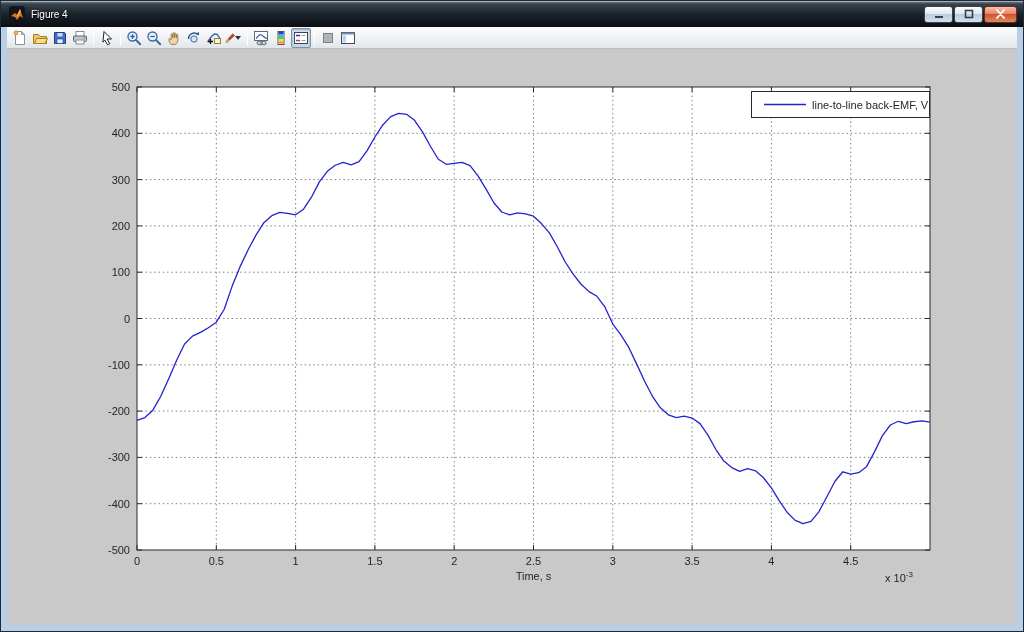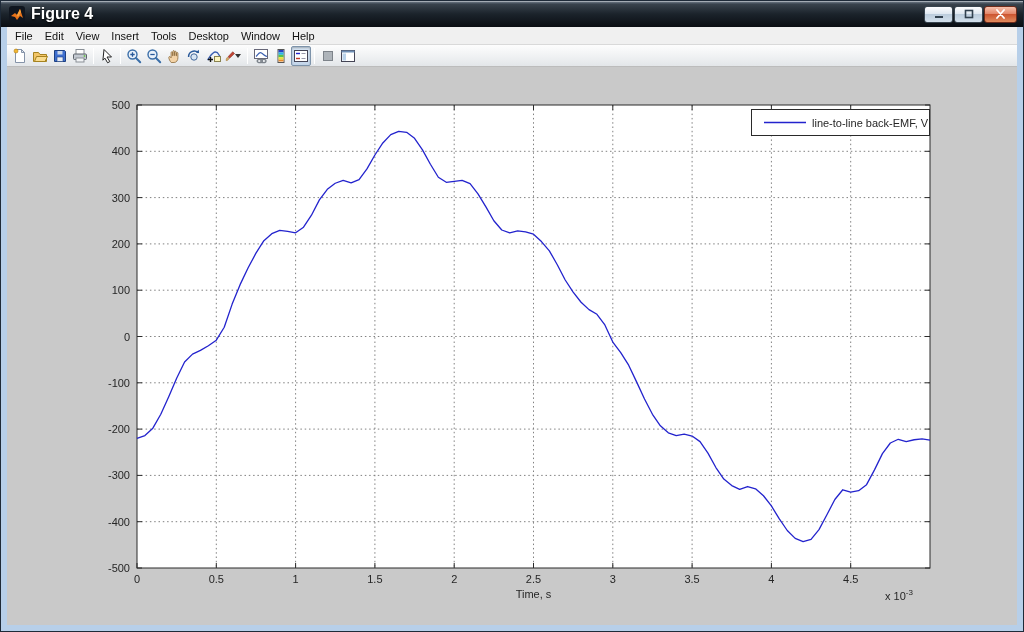--- a/index.html
+++ b/index.html
@@ -4,21 +4,21 @@
 <style>
   * { margin:0; padding:0; box-sizing:border-box; }
   html,body { width:1024px; height:632px; font-family:"Liberation Sans",sans-serif; background:#777; }
   .window { position:relative; width:1024px; height:632px; border:1px solid #1e2a38;
             display:flex; flex-direction:column; background:#b7cfe9; }
   
   .titlebar { height:26px; flex:0 0 26px; display:flex; align-items:center; padding:0 6px;
               background:linear-gradient(180deg,#7d8a97 0%,#39434d 12%,#1b232b 50%,#0a0e13 100%);
               box-shadow:inset 0 1px 0 rgba(255,255,255,.35); }
   .app-icon { width:16px; height:16px; margin:0 6px 0 2px; flex:0 0 16px; }
-  .title { color:#fff; font-size:16px; text-shadow:0 1px 2px #000;font-weight:bold; }
+  .title { color:#fff; font-size:10px; text-shadow:0 1px 2px #000; }
   .winbtns { margin-left:auto; display:flex; gap:1px; }
   .wbtn { width:29px; height:17px; border:1px solid #38444f; border-radius:3px;
           display:flex; align-items:center; justify-content:center;
           background:linear-gradient(180deg,#fdfdfe 0%,#dfe8f1 45%,#bccddd 50%,#d3e0ec 100%); }
   .wbtn.close { width:33px; background:linear-gradient(180deg,#f6c0ac 0%,#e4876a 45%,#cd5631 50%,#e08a5c 100%); border-color:#6e2a1a; }
   .wbtn svg { display:block; }
   
   .frame { flex:1; display:flex; flex-direction:column; padding:0 6px 6px 6px; background:#b7cfe9; }
   .menubar { height:18px; flex:0 0 18px; background:#f0f0f0; border-bottom:1px solid #d9d9d9;
              display:flex; align-items:center; padding-left:2px; }
@@ -61,30 +61,20 @@
       </div>
       <div class="wbtn close">
         <svg width="11" height="10" viewBox="0 0 11 10">
           <path d="M2 1l7 8M9 1L2 9" stroke="#fff" stroke-width="1.8" stroke-linecap="round"></path>
           </svg>
       </div>
     </div>
   </div>
 
   <div class="frame">
-    <div class="menubar" id="menubar">
-        <span class="menu-item">File</span>
-        <span class="menu-item">Edit</span>
-        <span class="menu-item">View</span>
-        <span class="menu-item">Insert</span>
-        <span class="menu-item">Tools</span>
-        <span class="menu-item">Desktop</span>
-        <span class="menu-item">Window</span>
-        <span class="menu-item">Help</span>
-      </div>
 
     <div class="toolbar">
       <button class="tb">
         <svg width="16" height="16" viewBox="0 0 16 16">
           <path d="M3.5 1.5h6l3 3v10h-9z" fill="#fff" stroke="#8593a8"></path>
           <path d="M9.5 1.5v3h3z" fill="#dfe8f2" stroke="#8593a8"></path>
           <circle cx="4" cy="3" r="2" fill="#f2b632" stroke="#b07d10" stroke-width=".6"></circle>
           </svg>
       </button>
       <button class="tb">

